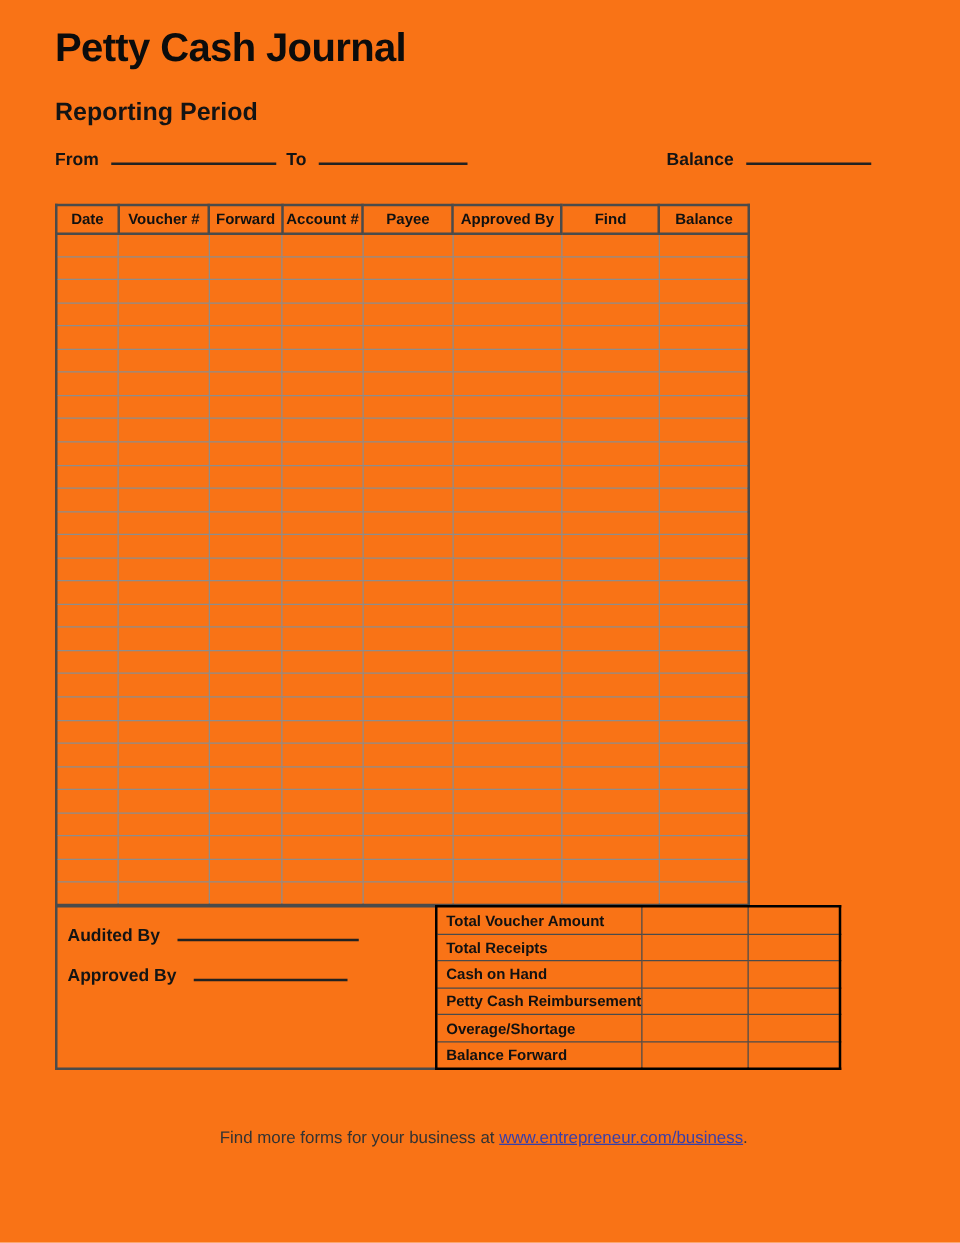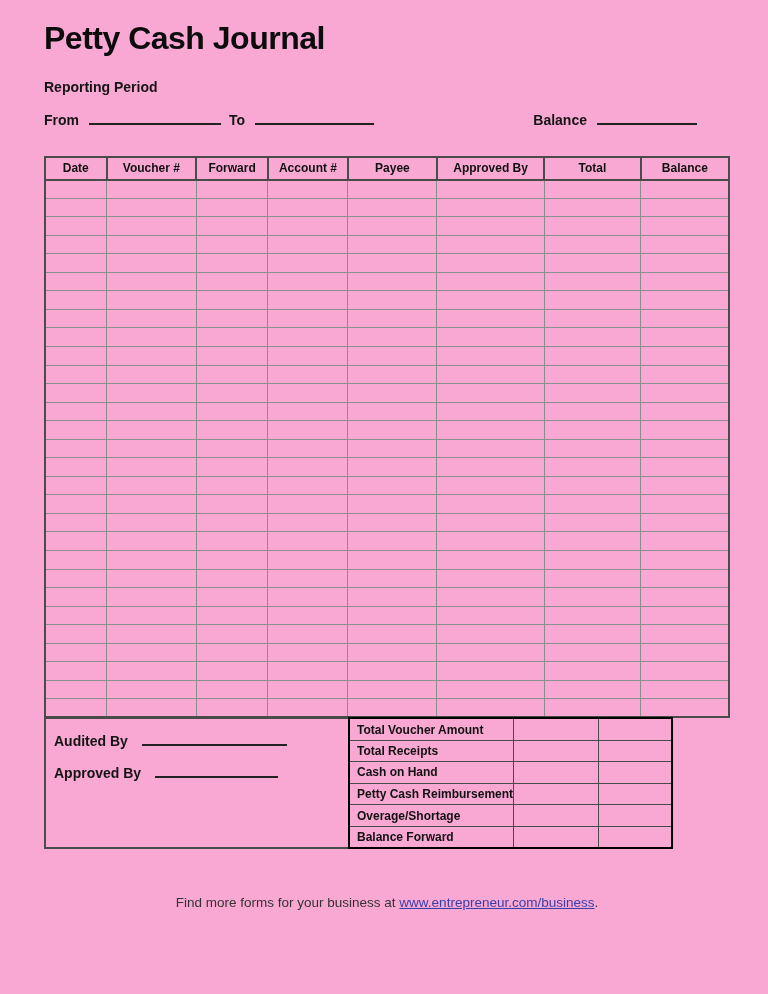--- a/index.html
+++ b/index.html
@@ -8,32 +8,32 @@
     width: 768px;
     height: 994px;
     font-family: "Liberation Sans", "DejaVu Sans", sans-serif;
     color: #111111;
     overflow: hidden;
   }
   .page {
     width: 768px;
     height: 994px;
     padding: 22px 38px 0 44px;
-    background: #f9a8d4;
+    background: #f97316;
   }
   .title {
     font-size: 32px;
     font-weight: bold;
     letter-spacing: -0.5px;
     color: #0c0c0c;
     line-height: 1.05;
     margin-bottom: 23px;
   }
   .subtitle {
-    font-size: 14px;
+    font-size: 20px;
     font-weight: bold;
     color: #141414;
     margin-bottom: 17px;
   }
   .period-row {
     display: flex;
     align-items: baseline;
     font-size: 14px;
     font-weight: bold;
     color: #141414;
@@ -46,21 +46,21 @@
     height: 13px;
     margin-left: 10px;
   }
   .blank-from { width: 132px; }
   .blank-to { width: 119px; }
   .blank-balance { width: 100px; }
   .period-spacer { flex: 1; }
   .to-label { margin-left: 8px; }
 
   table.journal {
-    width: 686px;
+    width: 556px;
     border-collapse: collapse;
     table-layout: fixed;
   }
   table.journal th {
     border: 2px solid #4b4b4b;
     font-size: 12px;
     font-weight: bold;
     color: #111111;
     height: 23px;
     text-align: center;
@@ -157,21 +157,21 @@
         <col style="width: 12.9%;">
       </colgroup>
     <thead>
       <tr>
         <th>Date</th>
         <th>Voucher #</th>
         <th>Forward</th>
         <th>Account #</th>
         <th>Payee</th>
         <th>Approved By</th>
-        <th>Total</th>
+        <th>Find</th>
         <th>Balance</th>
       </tr>
     </thead>
     <tbody>
         <tr>
           <td></td>
           <td></td>
           <td></td>
           <td></td>
           <td></td>

